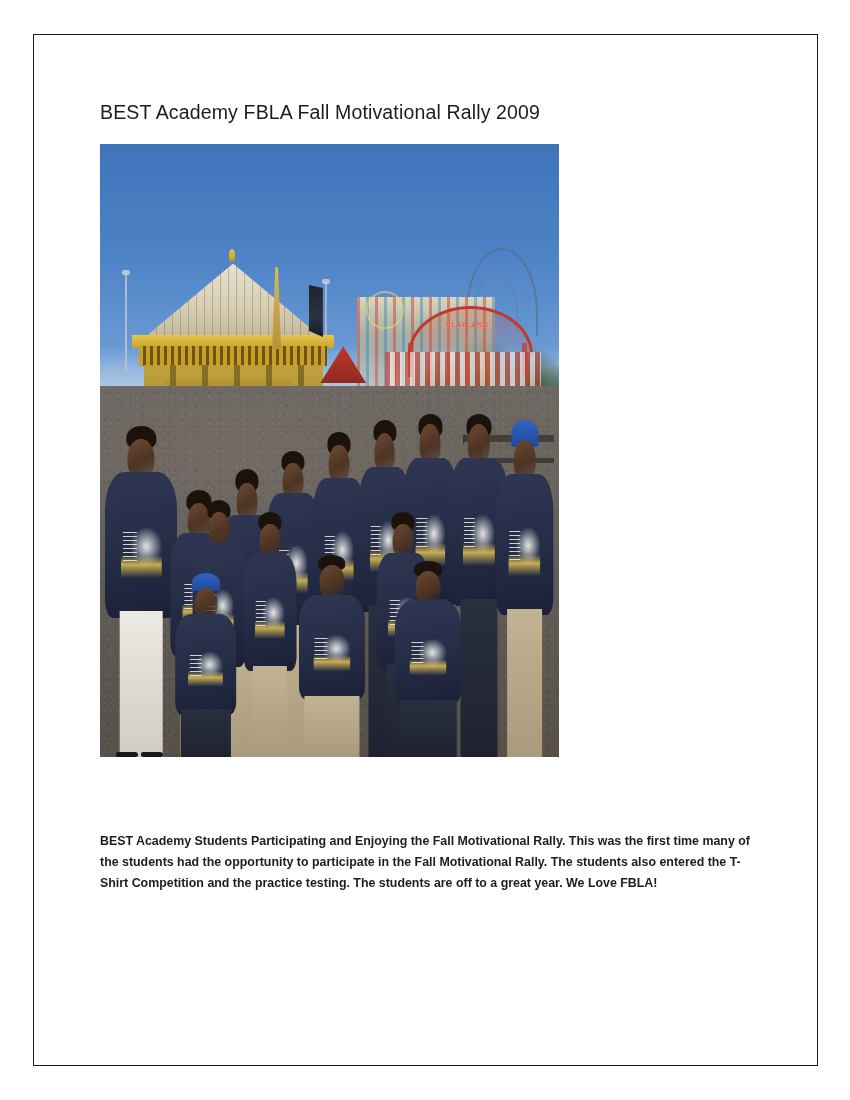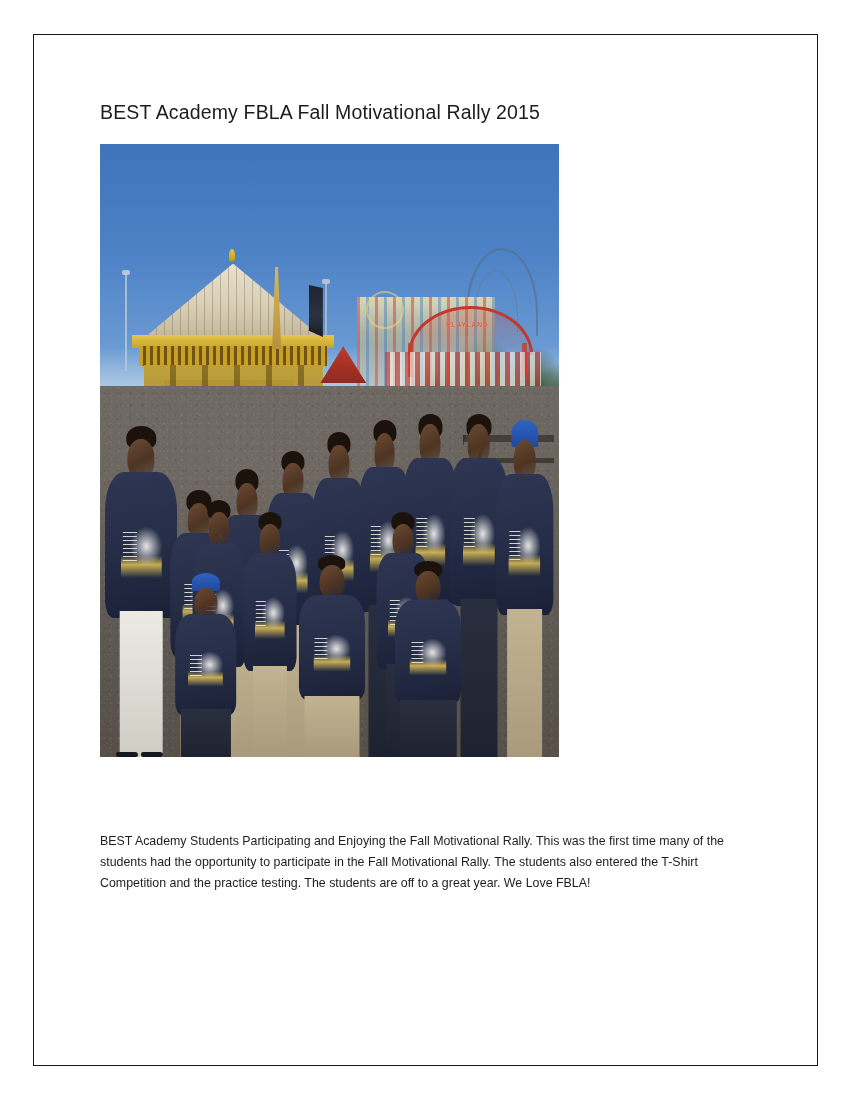--- a/index.html
+++ b/index.html
@@ -401,28 +401,29 @@
   
   #caption {
     position: absolute;
     left: 66px;
     top: 796px;
     width: 650px;
     font-size: 12.4px;
     line-height: 20.8px;
     color: #1d1d1d;
     text-align: left;
+    font-weight: bold;
   }
 </style>
 </head>
 <body>
 
 <div id="page-sheet">
 
-  <div id="doc-title">BEST Academy FBLA Fall Motivational Rally 2015</div>
+  <div id="doc-title">BEST Academy FBLA Fall Motivational Rally 2009</div>
 
   <div id="photo-frame">
     <div id="photo-stage">
 
       <div class="sky"></div>
       <div class="haze"></div>
       <div class="treeline"></div>
       <div class="coaster"></div>
       <div class="coaster2"></div>
 

